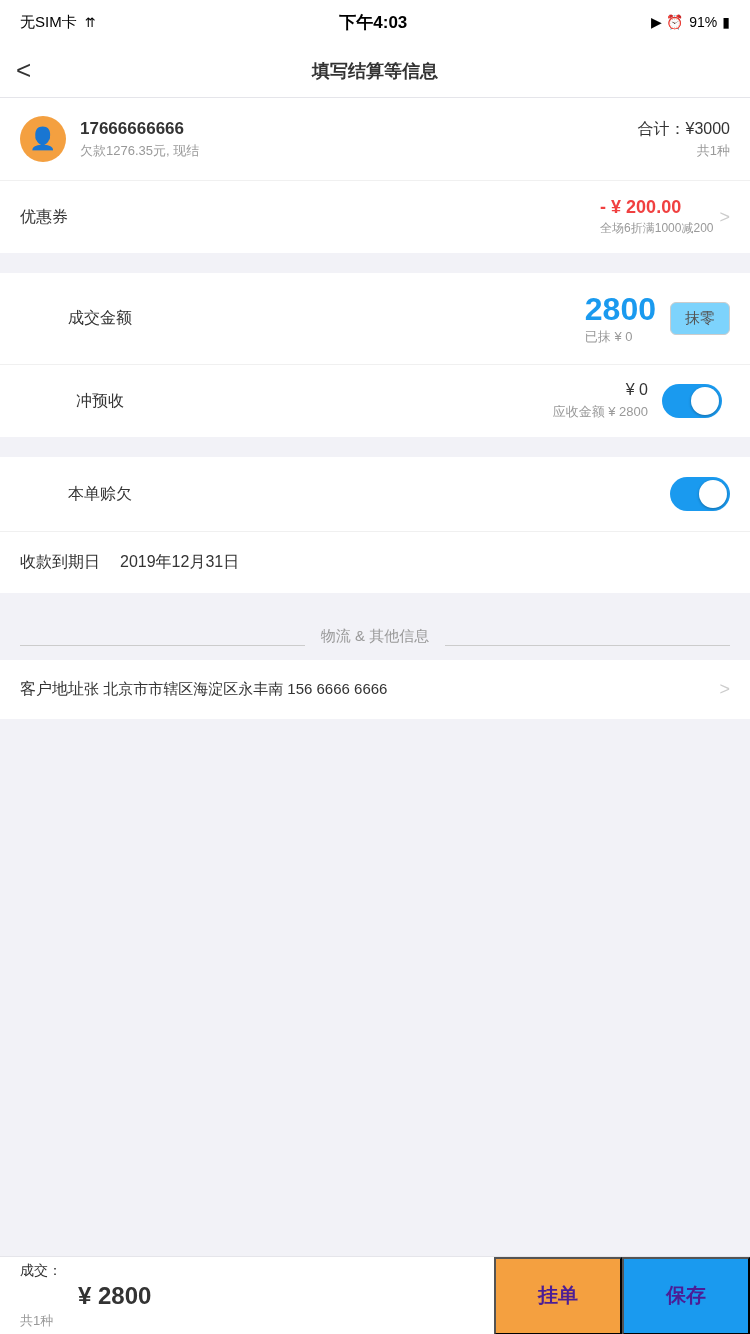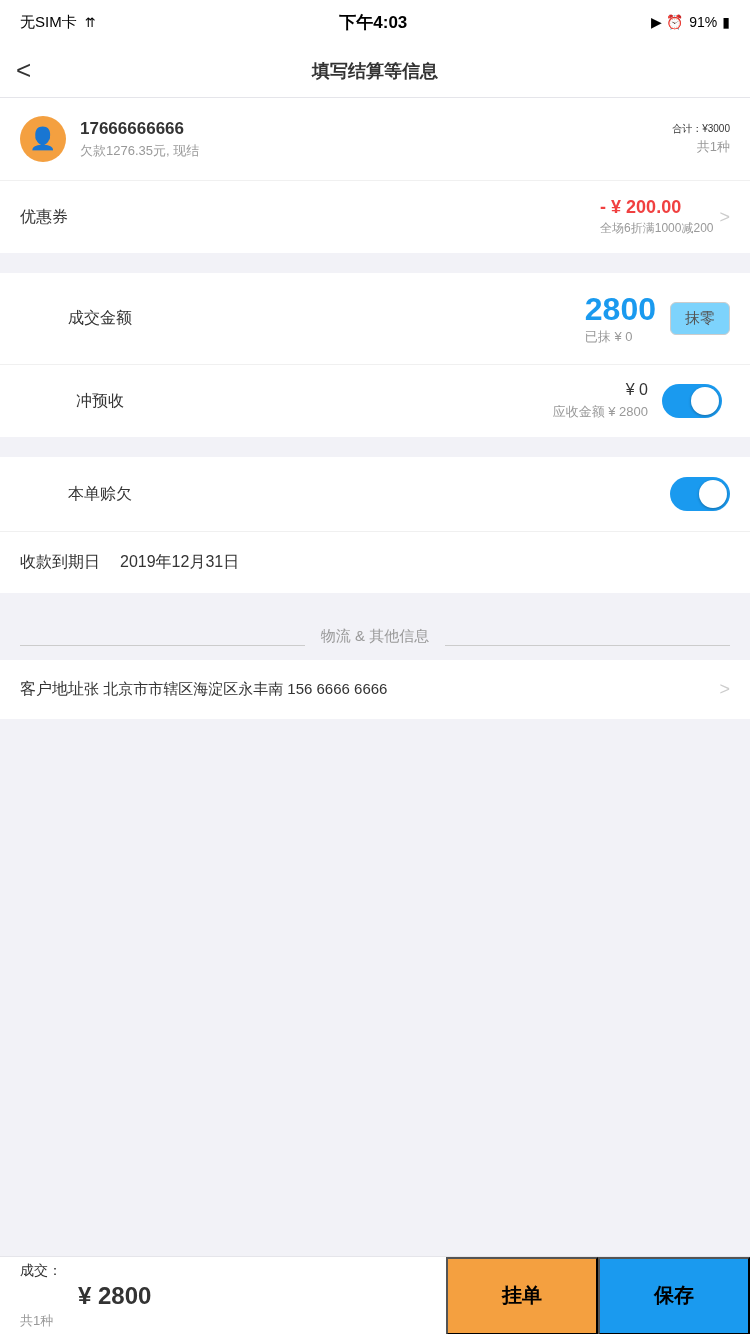--- a/index.html
+++ b/index.html
@@ -74,21 +74,21 @@
       background: #f4a040;
       display: flex;
       align-items: center;
       justify-content: center;
       font-size: 22px;
       color: #fff;
     }
     .customer-name { font-size: 17px; font-weight: 600; color: #333; }
     .customer-sub { font-size: 13px; color: #999; margin-top: 3px; }
     .customer-right { text-align: right; }
-    .total-label { font-size: 10px; color: #333; }
+    .total-label { font-size: 16px; color: #333; }
     .total-count { font-size: 13px; color: #999; margin-top: 2px; }
 
     
     .coupon-row {
       display: flex;
       align-items: center;
       justify-content: space-between;
       padding: 16px 20px;
       background: #fff;
       border-top: 1px solid #f0f0f0;
@@ -229,27 +229,27 @@
     .bottom-summary {
       flex: 1;
       padding: 0 20px;
     }
     .bottom-summary-main { display: flex; align-items: flex-start; gap: 16px; }
     .bottom-summary-label { font-size: 14px; color: #333; }
     .bottom-summary-value { font-size: 24px; font-weight: 700; color: #333; margin-top: 20px; }
     .bottom-summary-count { font-size: 13px; color: #999; margin-top: 2px; }
     .bottom-btn {
       height: 78px;
-      width: 152px;
+      width: 128px;
       display: flex;
       align-items: center;
       justify-content: center;
       font-size: 20px;
       font-weight: 600;
-      color: #000000;
+      color: #4c1d95;
       cursor: pointer;
     }
     .btn-hang { background: #f4a040; }
     .btn-save { background: #1a9aef; }
   </style>
 </head>
 <body>
 
 <div class="status-bar">
   <div class="status-left">

